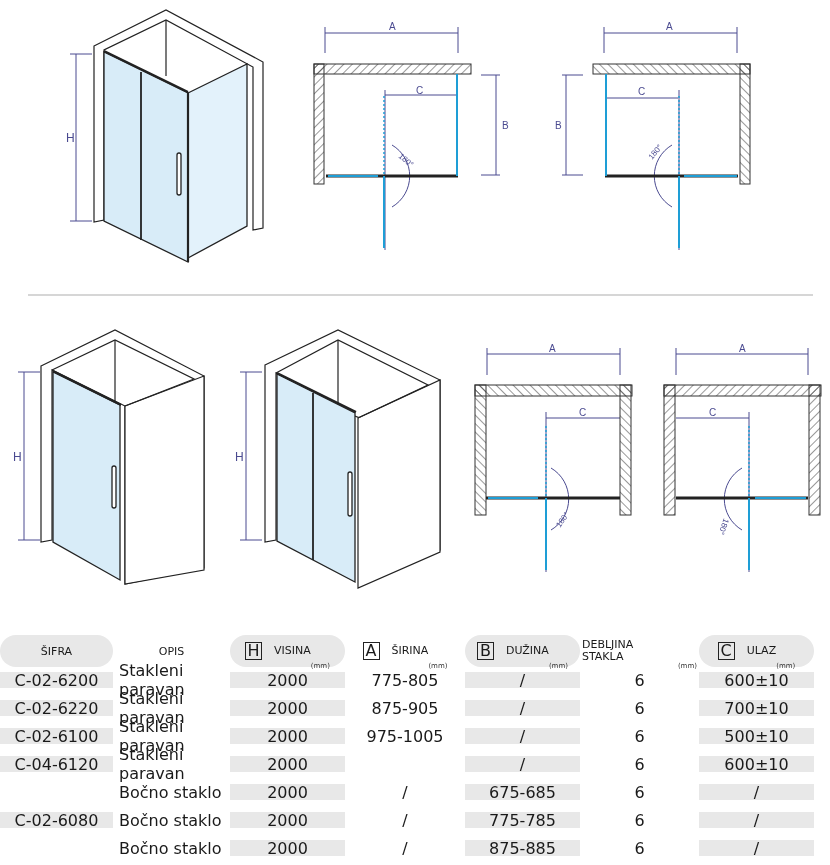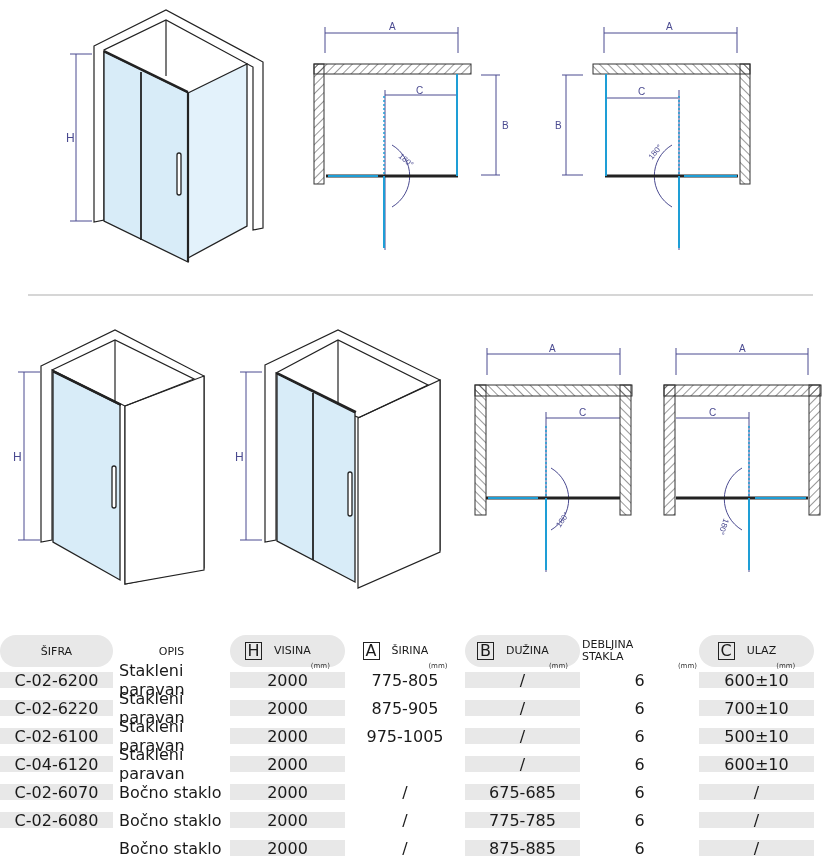--- a/index.html
+++ b/index.html
@@ -266,21 +266,20 @@
   </div>
   <div class="row">
     <div class="cell g c0">C-04-6120</div>
     <div class="cell w c1">Stakleni paravan</div>
     <div class="cell g c2">2000</div>
     <div class="cell g c4">/</div>
     <div class="cell w c5">6</div>
     <div class="cell g c6">600±10</div>
   </div>
   <div class="row">
-    <div class="cell g c0">C-02-6070</div>
     <div class="cell w c1">Bočno staklo</div>
     <div class="cell g c2">2000</div>
     <div class="cell w c3">/</div>
     <div class="cell g c4">675-685</div>
     <div class="cell w c5">6</div>
     <div class="cell g c6">/</div>
   </div>
   <div class="row">
     <div class="cell g c0">C-02-6080</div>
     <div class="cell w c1">Bočno staklo</div>

